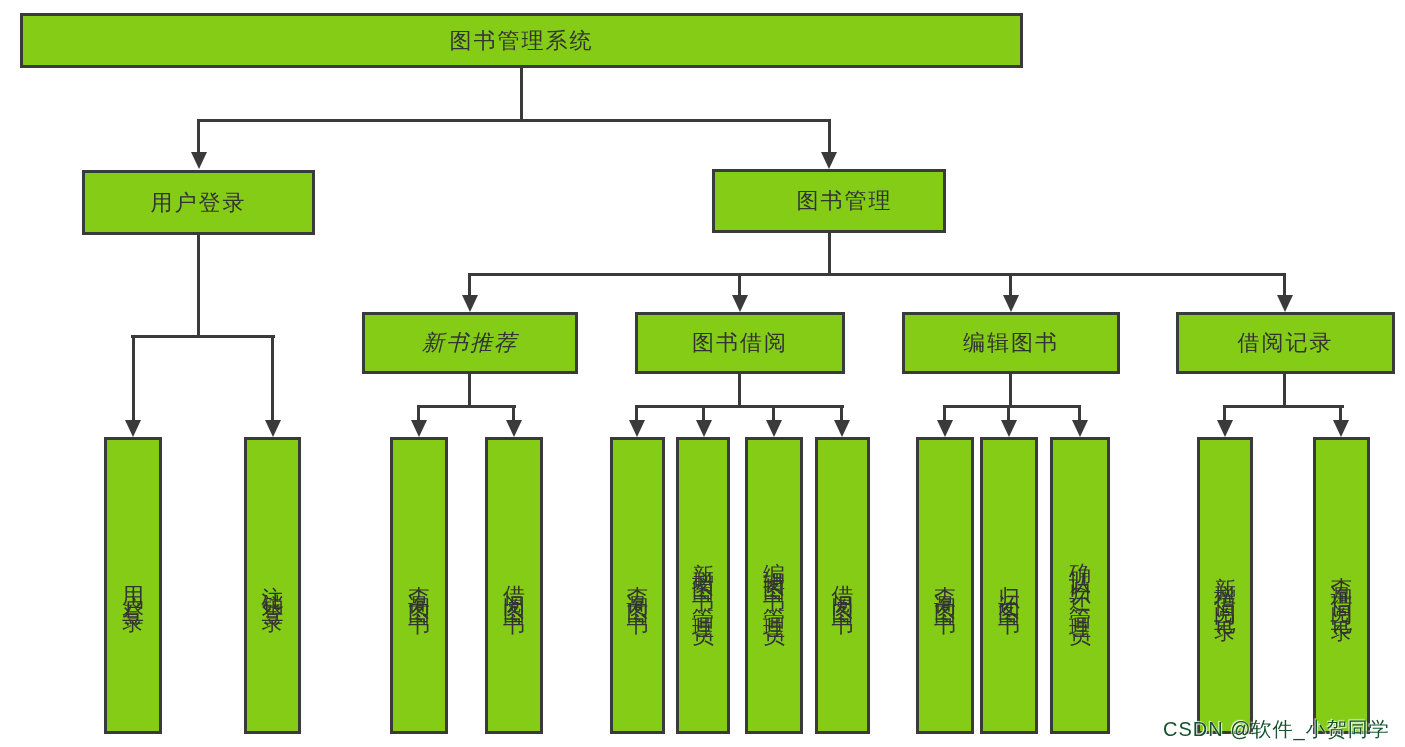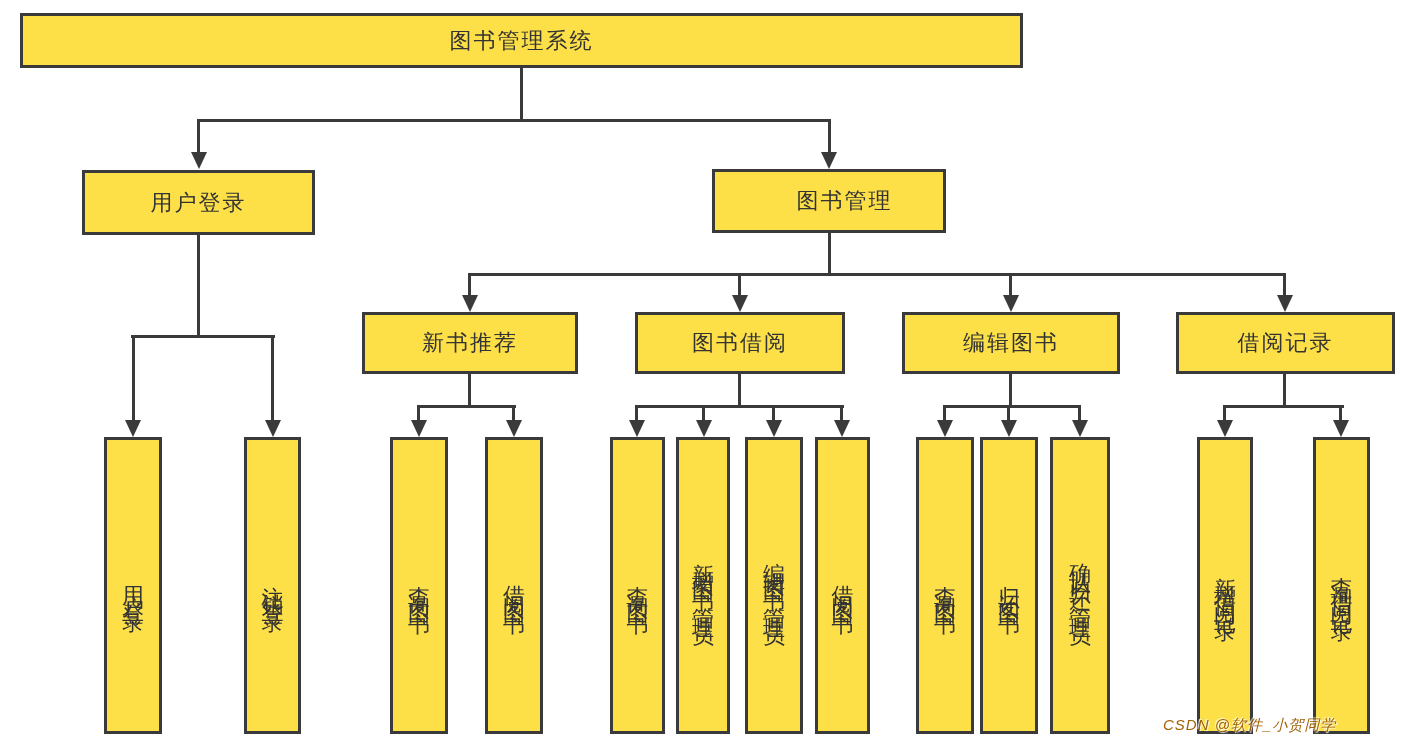--- a/index.html
+++ b/index.html
@@ -8,21 +8,21 @@
     width:1405px;height:747px;
     background:#ffffff;
     font-family:"Liberation Sans","DejaVu Sans",sans-serif;
     color:#333333;
     overflow:hidden;
   }
   .box{
     position:absolute;
     box-sizing:border-box;
     border:3px solid #3a3a3a;
-    background:#fde047;
+    background:#84cc16;
     display:flex;
     align-items:center;
     justify-content:center;
     font-size:22px;
     letter-spacing:2px;
     color:#333333;
   }
   .vbox{
     height:297px;
     writing-mode:vertical-lr;
@@ -34,40 +34,39 @@
   .ln{position:absolute;background:#3a3a3a;}
   .ah{
     position:absolute;width:0;height:0;
     border-left:8px solid transparent;
     border-right:8px solid transparent;
     border-top:17px solid #3a3a3a;
   }
   .watermark{
     position:absolute;
     left:1163px;top:716px;
-    font-size:15px;
+    font-size:20px;
     letter-spacing:1px;
-    color:#a16207;
+    color:#14532d;
     text-shadow:1px 1px 1px rgba(255,255,255,.95),-1px -1px 1px rgba(255,255,255,.95);
     white-space:nowrap;
-    font-style:italic;
   }
 </style>
 </head>
 <body>
 
 <div id="stage">
 
   <div class="box" style="left:20px;top:13px;width:1003px;height:55px;">图书管理系统</div>
 
   <div class="box" style="left:82px;top:170px;width:233px;height:65px;">用户登录</div>
 
   <div class="box" style="left:712px;top:169px;width:234px;height:64px;padding-left:31px;">图书管理</div>
 
-  <div class="box" style="left:362px;top:312px;width:216px;height:62px;">新书推荐</div>
+  <div class="box" style="left:362px;top:312px;width:216px;height:62px;font-style:italic;">新书推荐</div>
 
   <div class="box" style="left:635px;top:312px;width:210px;height:62px;">图书借阅</div>
 
   <div class="box" style="left:902px;top:312px;width:218px;height:62px;">编辑图书</div>
 
   <div class="box" style="left:1176px;top:312px;width:219px;height:62px;">借阅记录</div>
 
   <div class="box vbox" style="left:104px;top:437px;width:58px;">用户登录</div>
 
   <div class="box vbox" style="left:244px;top:437px;width:57px;">注销登录</div>

